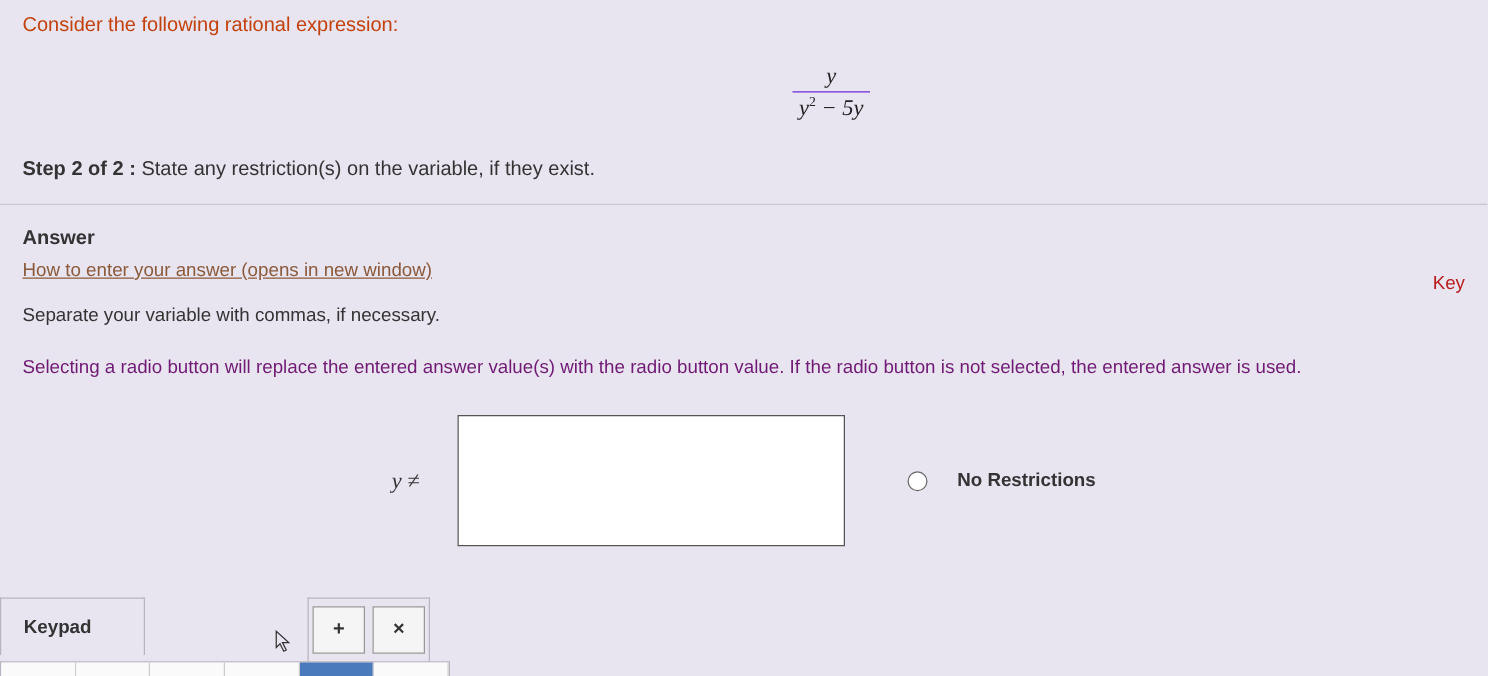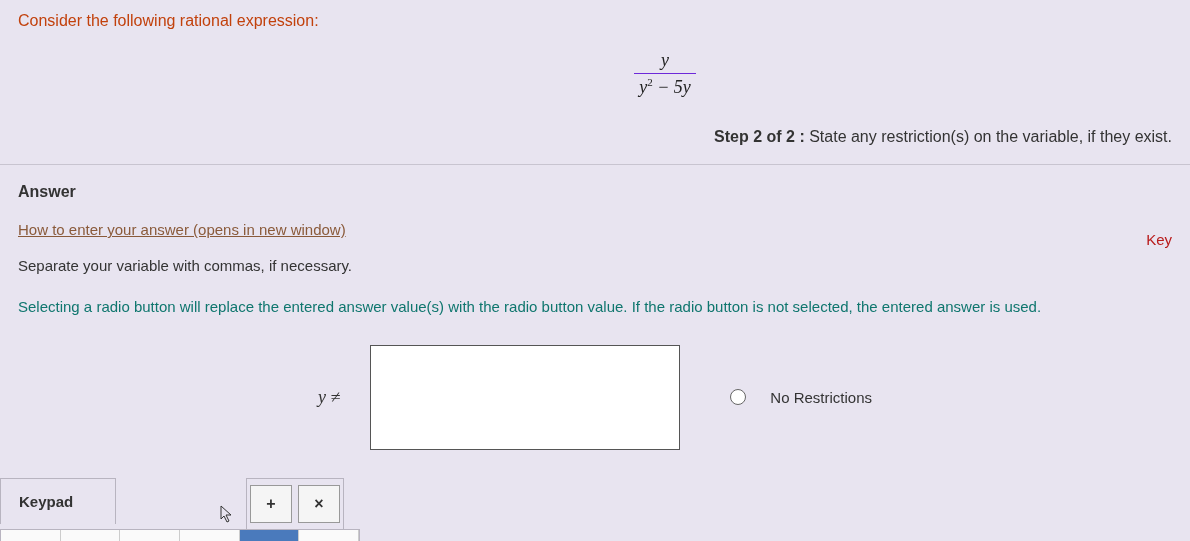--- a/index.html
+++ b/index.html
@@ -48,33 +48,32 @@
       padding: 2px 5px 0;
     }
     .sup {
       font-size: 11px;
       vertical-align: super;
       font-style: normal;
     }
     .step-line {
       font-size: 16px;
       color: #333;
-      text-align: right;
     }
     .step-bold {
       font-weight: bold;
     }
     .answer-section {
       padding: 18px 18px 0;
     }
     .answer-header {
       font-size: 16px;
       font-weight: bold;
       color: #333;
-      margin-bottom: 20px;
+      margin-bottom: 8px;
     }
     .link {
       color: #8a5a3a;
       font-size: 15px;
       font-weight: normal;
       display: inline;
       cursor: pointer;
       text-decoration: underline;
     }
     .key-link {
@@ -84,21 +83,21 @@
       margin-top: 10px;
       cursor: pointer;
     }
     .hint-text {
       font-size: 15px;
       color: #333;
       margin-top: 18px;
     }
     .info-text {
       font-size: 15px;
-      color: #0f766e;
+      color: #701a75;
       margin-top: 24px;
     }
     .answer-input-row {
       display: flex;
       align-items: center;
       justify-content: center;
       margin-top: 30px;
       gap: 20px;
     }
     .y-neq {
@@ -110,23 +109,25 @@
     }
     .answer-box {
       border: 1px solid #555;
       background: #fff;
       width: 310px;
       height: 105px;
       display: block;
     }
     .radio-group {
       display: flex;
+      align-items: center;
       gap: 24px;
       margin-left: 30px;
       cursor: pointer;
+      font-weight: bold;
     }
     .radio-circle {
       width: 16px;
       height: 16px;
       border: 1px solid #666;
       border-radius: 50%;
       background: #fff;
     }
     .radio-label {
       font-size: 15px;

